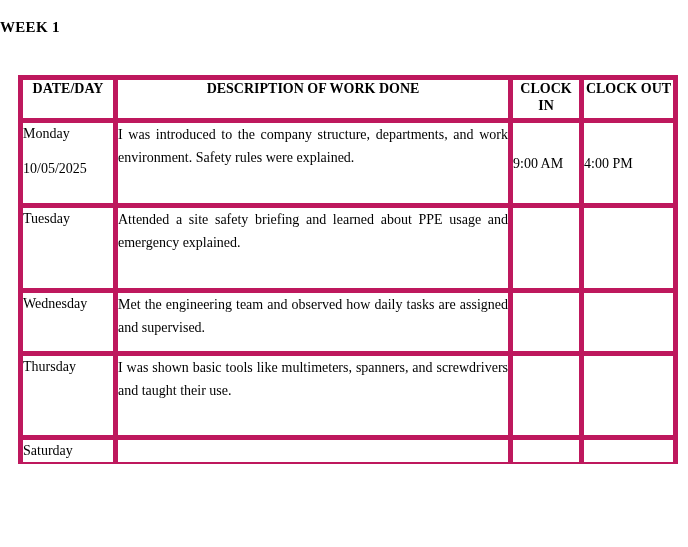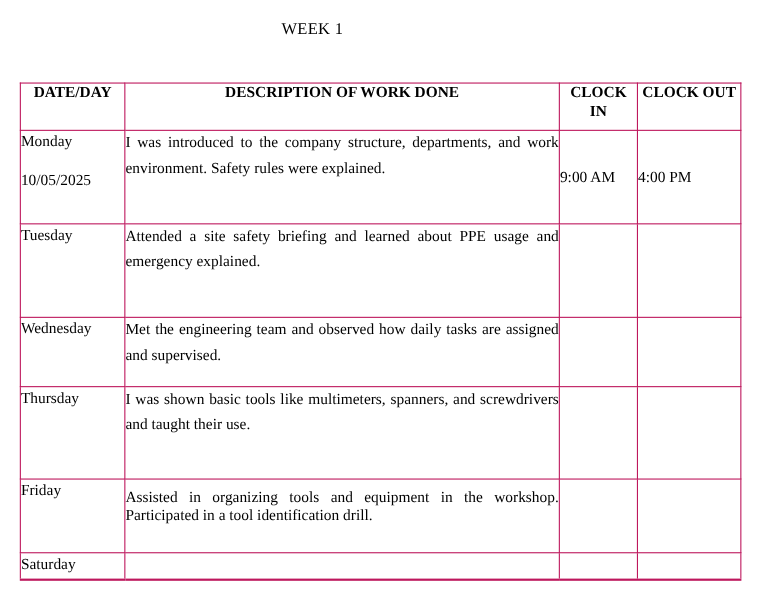--- a/index.html
+++ b/index.html
@@ -6,34 +6,34 @@
   html, body {
     margin: 0; padding: 0;
     width: 688px; height: 547px;
     background: #ffffff;
     font-family: "Liberation Serif", serif;
     color: #000000;
   }
   .page { position: relative; width: 688px; height: 547px; overflow: hidden; }
   .doc-title {
     position: absolute; top: 19px; left: 0; width: 568px;
-    text-align: center; font-weight: normal; font-size: 15px;
+    text-align: left; font-weight: bold; font-size: 15px;
     letter-spacing: 0.3px;
   }
   table.log {
     position: absolute; top: 75px; left: 18px;
     width: 655px; border-collapse: collapse; table-layout: fixed;
     font-size: 14px;
   }
   table.log col.c-day   { width: 95px; }
   table.log col.c-desc  { width: 395px; }
   table.log col.c-in    { width: 71px; }
   table.log col.c-out   { width: 94px; }
   table.log td, table.log th {
-    border: 1px solid #be185d;
+    border: 5px solid #be185d;
     padding: 0; margin: 0;
     overflow: hidden;
   }
   tr.hdr       { height: 43px; }
   tr.r-monday  { height: 85px; padding-left: 19px; }
   tr.r-tuesday { height: 85px; }
   tr.r-wednesday { height: 63px; }
   tr.r-thursday { height: 84px; padding-left: 28px; }
   tr.r-friday  { height: 67px; }
   tr.r-saturday{ height: 24px; }
@@ -103,26 +103,20 @@
         <td class="clock-cell"></td>
       </tr>
 
       <tr class="r-thursday">
         <td class="day-cell">Thursday</td>
         <td class="desc-cell">I was shown basic tools like multimeters, spanners, and screwdrivers and taught their use.</td>
         <td class="clock-cell"></td>
         <td class="clock-cell"></td>
       </tr>
 
-      <tr class="r-friday">
-        <td class="day-cell">Friday</td>
-        <td class="desc-cell">Assisted in organizing tools and equipment in the workshop. Participated in a tool identification drill.</td>
-        <td class="clock-cell"></td>
-        <td class="clock-cell"></td>
-      </tr>
 
       <tr class="r-saturday">
         <td class="day-cell">Saturday</td>
         <td class="desc-cell"></td>
         <td class="clock-cell"></td>
         <td class="clock-cell"></td>
       </tr>
     </tbody>
   </table>
 

